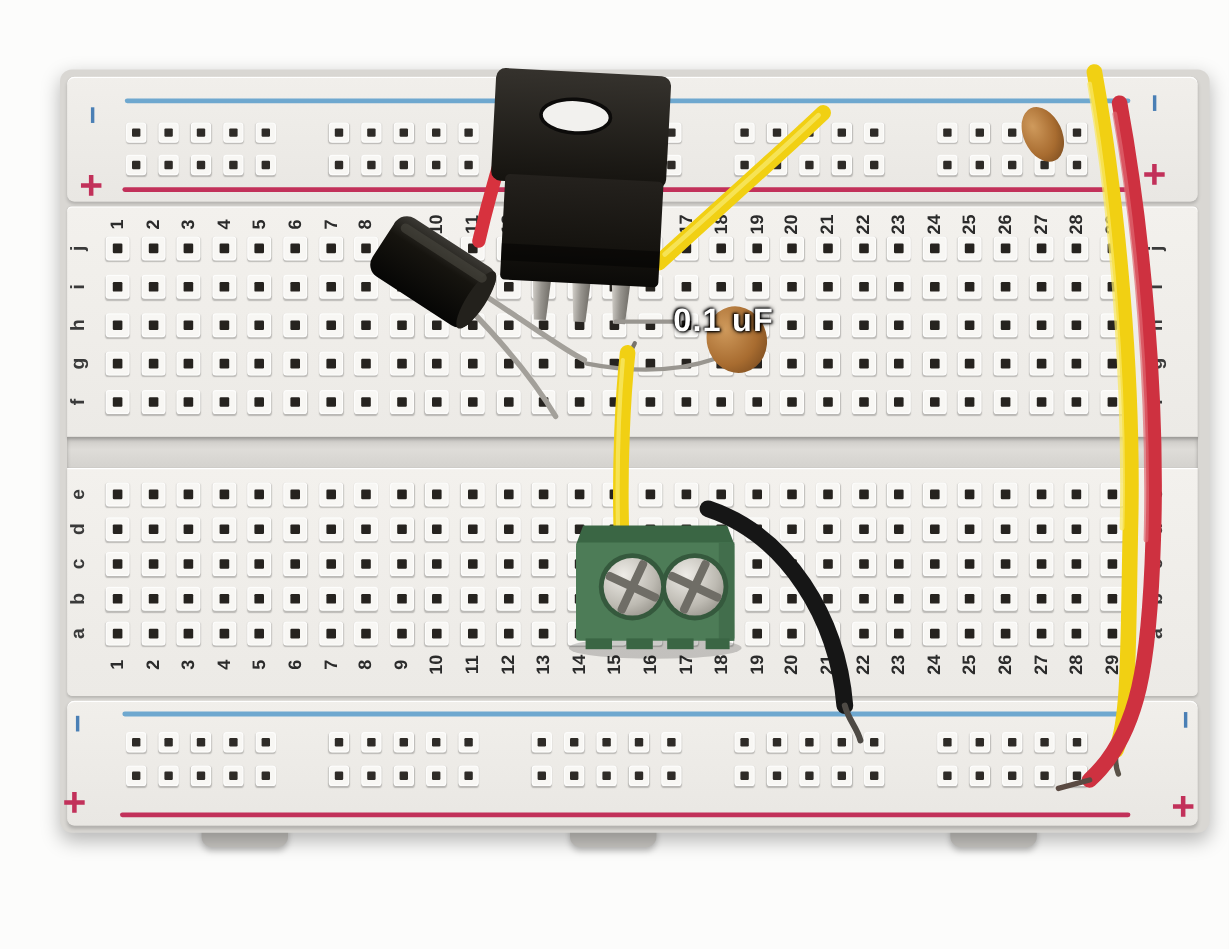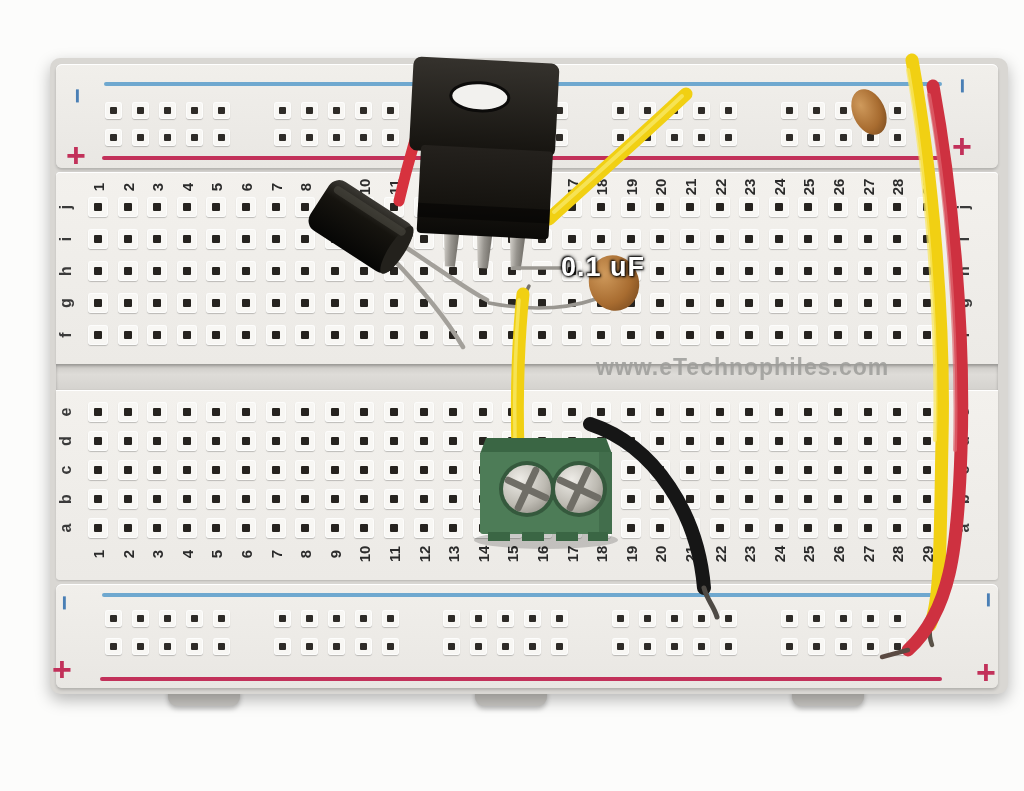--- a/index.html
+++ b/index.html
@@ -672,14 +672,13 @@
     </g>
 
     <g>
       <path d="M 933 86 C 952 190 965 330 961 450 C 958 550 950 612 908 650" stroke="#ce3140" stroke-width="13" stroke-linecap="round" fill="none"></path>
       <path d="M 929 95 C 947 195 958 330 955 450" stroke="#e06a72" stroke-width="4" stroke-linecap="round" fill="none" opacity=".7"></path>
       <path d="M 908 650 l -26 7" stroke="#5a4a42" stroke-width="4.5" stroke-linecap="round" fill="none"></path>
     </g>
   </svg>
 
   <div class="caplabel" id="cap2-label">0.1 uF</div>
-  <div class="watermark">www.eTechnophiles.com</div>
 </div>
 
 </body></html>

